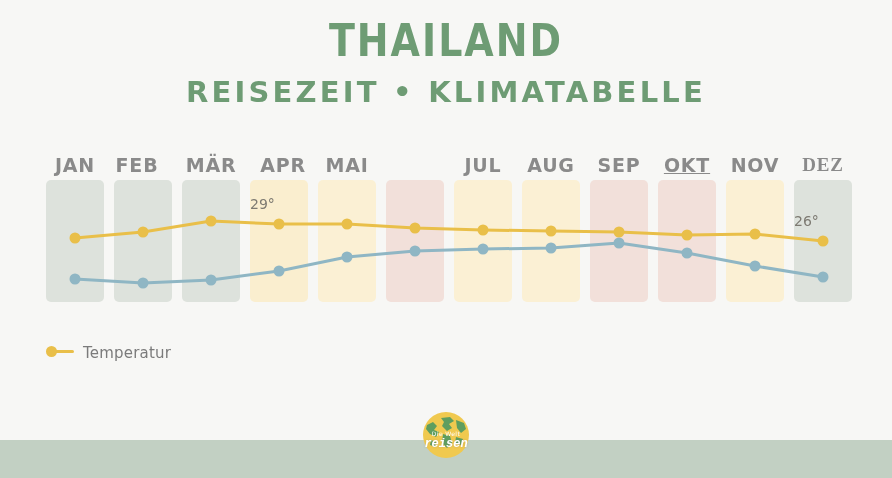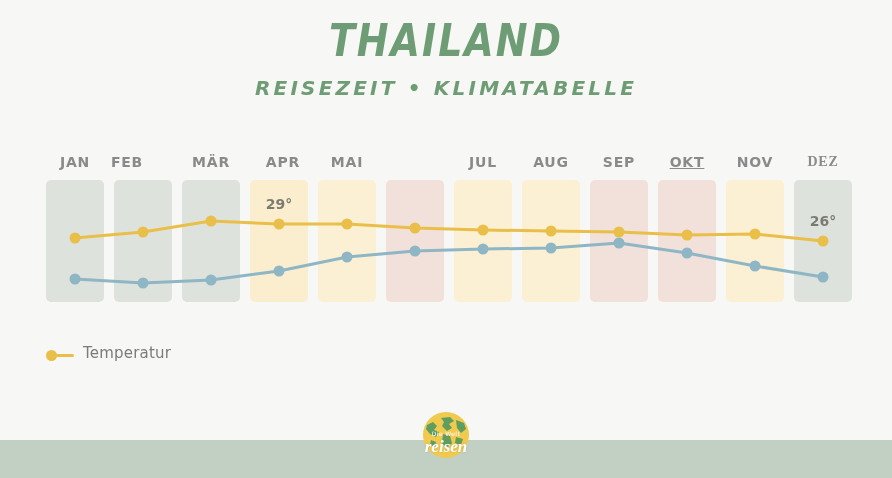--- a/index.html
+++ b/index.html
@@ -21,56 +21,55 @@
     background: #f7f7f5;
   }
 
   
   .header {
     position: absolute;
     top: 18px;
     left: 0;
     width: 892px;
     text-align: center;
-    font-style: italic;
   }
   .title {
     font-family: "DejaVu Sans", "Liberation Sans", sans-serif;
     font-size: 38px;
     letter-spacing: 2px;
     font-weight: 700;
     color: #6e9c74;
     line-height: 1.0;
     margin: 0;
     transform: scaleY(1.18);
     transform-origin: top center;
   }
   .subtitle {
     margin-top: 22px;
-    font-size: 20px;
+    font-size: 29px;
     letter-spacing: 3.2px;
     font-weight: 700;
     color: #6e9c74;
     line-height: 1.0;
   }
 
   
   .months {
     position: absolute;
     top: 154px;
     left: 46px;
     width: 800px;
     height: 20px;
   }
   .month-label {
     position: absolute;
     top: 0;
     width: 58px;
     text-align: center;
-    font-size: 14px;
+    font-size: 19px;
     font-weight: 700;
     letter-spacing: 0.8px;
     color: #8a8a8a;
   }
 
   
   .chart {
     position: absolute;
     top: 180px;
     left: 46px;
@@ -88,38 +87,38 @@
     position: absolute;
     top: 0;
     left: 0;
     width: 800px;
     height: 122px;
     overflow: visible;
   }
   .pt-label {
     position: absolute;
     font-size: 14px;
-    font-weight: 700;
+    font-weight: 400;
     color: #7d7a72;
-    text-align: center;
+    text-align: left;
     width: 58px;
   }
 
   
   .legend {
     position: absolute;
     top: 344px;
     left: 46px;
     display: flex;
     align-items: center;
     gap: 48px;
   }
   .legend-item {
     display: flex;
-    align-items: flex-end;
+    align-items: flex-start;
     gap: 9px;
   }
   .legend-swatch {
     position: relative;
     width: 28px;
     height: 14px;
   }
   .legend-swatch .lline {
     position: absolute;
     top: 6px;
@@ -167,24 +166,24 @@
     border-radius: 50%;
     background: #f0c94f;
     overflow: hidden;
   }
   .logo-word {
     position: absolute;
     left: 0;
     top: 26px;
     width: 64px;
     text-align: center;
-    font-family: Liberation Serif, serif;
+    font-family: Liberation Mono, monospace;
     font-style: italic;
     font-weight: 700;
-    font-size: 17px;
+    font-size: 12px;
     color: #ffffff;
     text-shadow: 0 0 2px rgba(120,120,110,.35);
     line-height: 1;
   }
   .logo-pre {
     position: absolute;
     left: 0;
     top: 18px;
     width: 64px;
     text-align: center;
@@ -198,21 +197,21 @@
 
 <div id="page">
 
   <div class="header">
     <div class="title">THAILAND</div>
     <div class="subtitle">REISEZEIT • KLIMATABELLE</div>
   </div>
 
   <div class="months">
       <div class="month-label" style="left: 0px;">JAN</div>
-      <div class="month-label" style="left: 52px;">FEB</div>
+      <div class="month-label" style="left: 62px;">FEB</div>
       <div class="month-label" style="left: 136px;">MÄR</div>
       <div class="month-label" style="left: 208px;">APR</div>
       <div class="month-label" style="left: 272px;">MAI</div>
       <div class="month-label" style="left: 340px; margin-top: 25px;">JUN</div>
       <div class="month-label" style="left: 408px;">JUL</div>
       <div class="month-label" style="left: 476px;">AUG</div>
       <div class="month-label" style="left: 544px; text-align: center;">SEP</div>
       <div class="month-label" style="left: 612px; text-decoration: underline;">OKT</div>
       <div class="month-label" style="left: 680px;">NOV</div>
       <div class="month-label" style="left: 748px; font-family: Liberation Serif, serif;">DEZ</div>

